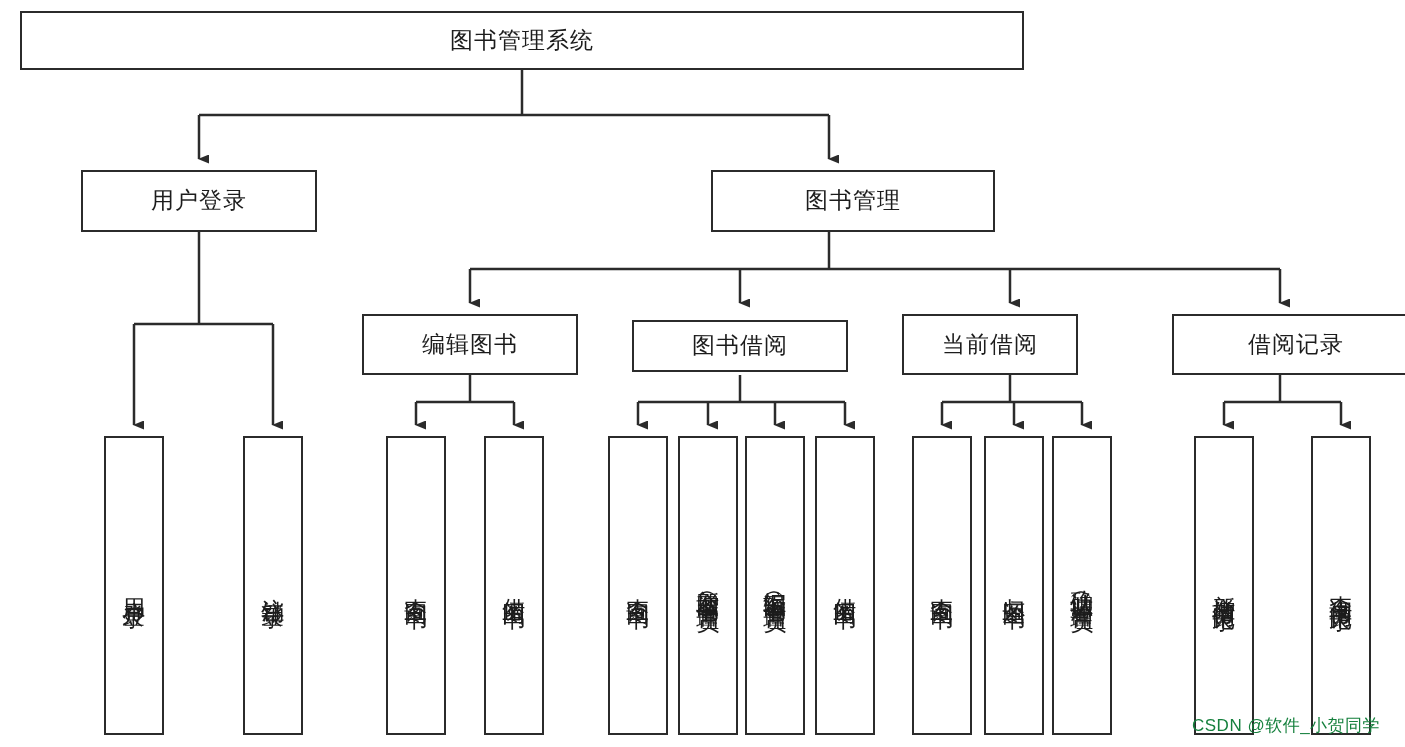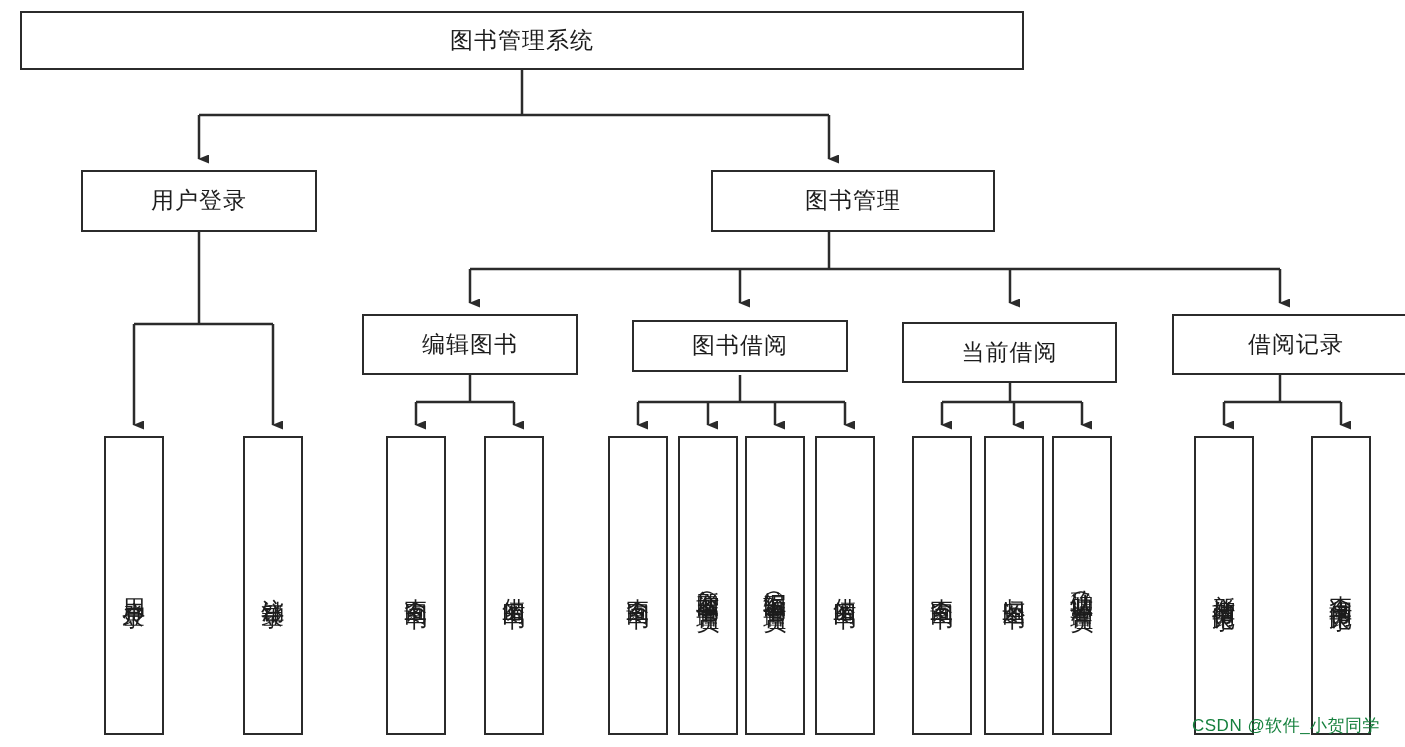--- a/index.html
+++ b/index.html
@@ -122,21 +122,21 @@
       </div>
       <div class="node horizontal" style="left: 711px; top: 170px; width: 284px; height: 62px;">
         <span class="node-label">图书管理</span>
       </div>
       <div class="node horizontal" style="left: 362px; top: 314px; width: 216px; height: 61px;">
         <span class="node-label">编辑图书</span>
       </div>
       <div class="node horizontal" style="left: 632px; top: 320px; width: 216px; height: 52px;">
         <span class="node-label">图书借阅</span>
       </div>
-      <div class="node horizontal" style="left: 902px; top: 314px; width: 215px; height: 61px; margin-top: 8px;">
+      <div class="node horizontal" style="left: 902px; top: 314px; width: 176px; height: 61px;">
         <span class="node-label">当前借阅</span>
       </div>
       <div class="node horizontal" style="left: 1172px; top: 314px; width: 248px; height: 61px;">
         <span class="node-label">借阅记录</span>
       </div>
       <div class="node vertical" style="left: 104px; top: 436px; width: 60px; height: 299px;">
         <span class="vtext">用户登录</span>
       </div>
       <div class="node vertical" style="left: 243px; top: 436px; width: 60px; height: 299px;">
         <span class="vtext">注销登录</span>

